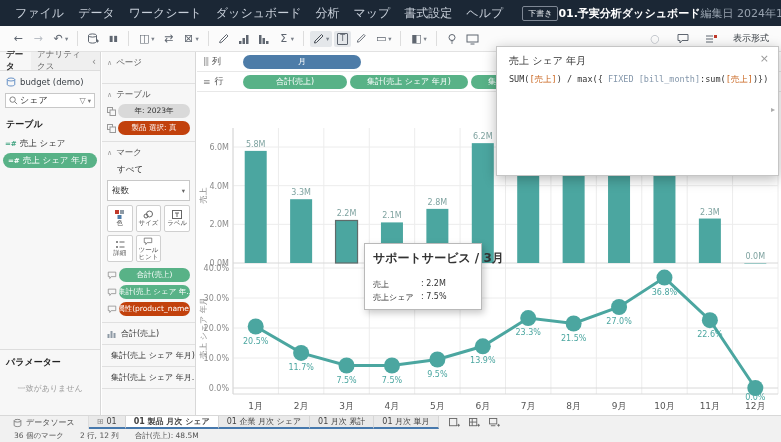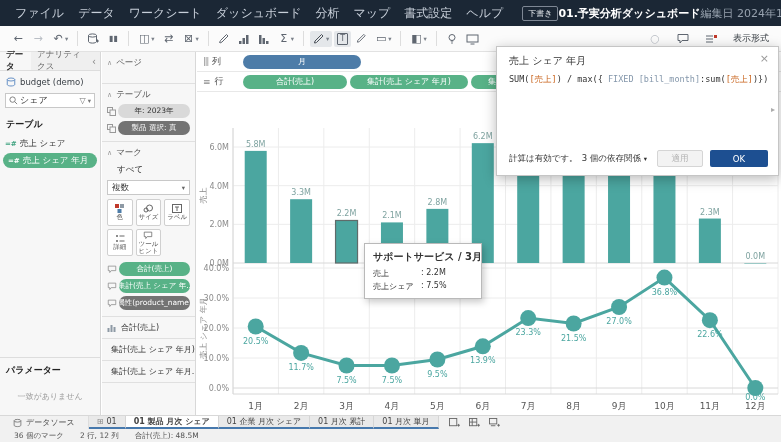--- a/index.html
+++ b/index.html
@@ -38,36 +38,36 @@
   .dp-ds { display:flex; gap:4px; padding:6px 6px 4px; font-size:8.5px; color:#3c4248; align-items:center; }
   .dp-search { margin:2px 5px; height:15px; background:#fff; border:1px solid #C8C8C8; display:flex; align-items:center; padding:0 3px; gap:2px; }
   .dp-search input { border:none; outline:none; width:42px; font-size:9px; font-family:inherit; color:#333; background:transparent; }
   .dp-search .funnel { font-size:8px; color:#777; margin-left:auto; }
   .dp-search .caret2 { font-size:6.5px; color:#777; }
   .dp-tables { font-size:9px; font-weight:bold; padding:8px 6px 5px; color:#222; }
   .dp-field { height:16px; display:flex; align-items:center; padding:0 5px; font-size:8.5px; color:#333; gap:3px; white-space:nowrap; }
   .fi { color:#3EA27F; font-size:7px; font-weight:bold; }
   .dp-field.sel { background:#58B287; color:#fff; border-radius:8px; margin:1px 3px; height:15px; }
   .dp-field.sel .fi { color:#fff; }
-  .dp-params { position:absolute; bottom:0; left:0; right:0; height:58px; border-top:1px solid #DDD; padding:6px; }
+  .dp-params { position:absolute; bottom:8px; left:0; right:0; height:58px; border-top:1px solid #DDD; padding:6px; }
   .dp-params-label { font-size:9px; font-weight:bold; color:#222; }
   .dp-nomatch { font-size:8px; color:#999; text-align:center; margin-top:14px; }
 
   
   .shelves-panel { position:absolute; top:52px; left:102px; width:94px; bottom:27px; background:#F7F7F7; border-right:1px solid #D8D8D8; font-size:9px; }
   .card { border-bottom:1px solid #E0E0E0; padding:5px 5px 6px; }
   .card-h { font-size:8.5px; color:#555; display:flex; gap:4px; align-items:center; }
   .chev { color:#999; font-size:7px; }
   .pill { flex:1; height:14px; border-radius:7px; font-size:7.5px; display:flex; align-items:center; justify-content:center; color:#fff; white-space:nowrap; overflow:hidden; padding:0 4px; }
   .pill.gray { background:#D9D9D9; color:#333; }
-  .pill.blue { background:#737373; }
+  .pill.blue { background:#c2410c; }
   .pill.green { background:#58B287; }
   .shf-row { display:flex; align-items:center; gap:2px; margin-top:3px; }
   .mk-all { padding:5px 0 2px 10px; font-size:8.5px; color:#333; }
-  .mk-dd { height:15px; border:1px solid #C8C8C8; background:#fff; display:flex; justify-content:space-between; align-items:center; padding:0 4px; font-size:8.5px; margin-top:2px; }
+  .mk-dd { height:21px; border:1px solid #C8C8C8; background:#fff; display:flex; justify-content:space-between; align-items:center; padding:0 4px; font-size:8.5px; margin-top:2px; }
   .mk-dd .caret2 { font-size:6.5px; color:#666; }
   .mk-grid { display:grid; grid-template-columns:repeat(3,1fr); gap:3px; margin-top:4px; }
   .mk-btn { background:#fff; border:1px solid #D0D0D0; border-radius:2px; height:27px; display:flex; flex-direction:column; align-items:center; justify-content:center; font-size:6.5px; color:#555; gap:1px; text-align:center; line-height:7px; }
   .mk-pills { margin-top:6px; display:flex; flex-direction:column; gap:3px; }
   .mk-sec { border-bottom:1px solid #E0E0E0; padding:5px 5px; font-size:8px; color:#333; display:flex; gap:4px; align-items:center; white-space:nowrap; overflow:hidden; }
 
   
   .sheet { position:absolute; top:52px; left:197px; right:0; bottom:27px; background:#fff; }
   .shelf-row { height:20px; border-bottom:1px solid #E8E8E8; display:flex; align-items:center; }
   .shelf-label { width:46px; display:flex; gap:4px; align-items:center; padding:0 6px; font-size:9px; color:#555; }
@@ -79,21 +79,21 @@
   .sh-pill.green { background:#58B287; }
   .w1 { width:104px; } .w2 { width:118px; }
   .sheet-title { padding:7px 0 0 9px; font-size:11.5px; font-weight:bold; color:#333; }
   .sheet-title a { color:#5494C4; text-decoration:underline; font-weight:bold; margin:0 3px; }
   .sheet-sub { font-size:7px; color:#9A9A9A; padding:1px 0 0 9px; }
   .chart-wrap { position:absolute; top:70px; left:0; right:0; bottom:0; }
   svg text { font-family:"DejaVu Sans","Liberation Sans",sans-serif; }
 
   
   .tooltip { position:absolute; left:167px; top:191px; width:118px; background:#fff; border:1px solid #B9B9B9; box-shadow:2px 3px 7px rgba(0,0,0,.22); padding:6px 8px; z-index:5; }
-  .tt-title { font-size:10px; font-weight:bold; color:#333; margin-bottom:4px; white-space:nowrap; }
+  .tt-title { font-size:12px; font-weight:bold; color:#333; margin-bottom:12px; white-space:nowrap; }
   .tt-row { display:flex; font-size:8px; color:#333; margin-top:2px; }
   .tt-label { width:48px; }
 
   
   .formula-popup { position:absolute; left:496px; top:46px; width:283px; height:130px; background:#fff; border:1px solid #C5C5C5; box-shadow:0 3px 12px rgba(0,0,0,.28); z-index:10; }
   .fp-title { position:absolute; left:12px; top:7px; font-size:10px; color:#333; }
   .fp-close { position:absolute; right:9px; top:5px; font-size:11px; color:#999; }
   .fp-formula { position:absolute; left:12px; top:27px; right:20px; font-family:"DejaVu Sans Mono","Liberation Mono",monospace; font-size:8.5px; white-space:nowrap; }
   .fp-expand { position:absolute; right:3px; top:58px; font-size:8px; color:#AAA; }
   .fp-footer { position:absolute; left:12px; right:10px; bottom:8px; display:flex; align-items:center; font-size:8.5px; color:#333; }
@@ -535,26 +535,20 @@
         <span>: 7.5%</span>
       </div>
   </div>
 </div>
 
 <div class="formula-popup">
   <div class="fp-title">売上 シェア 年月</div>
   <div class="fp-close">×</div>
   <div class="fp-formula"><span style="color: rgb(51, 51, 51);">SUM(</span><span style="color: rgb(201, 101, 30);">[売上]</span><span style="color: rgb(51, 51, 51);">) / max({ </span><span style="color: rgb(132, 151, 171);">FIXED </span><span style="color: rgb(132, 151, 171);">[bill_month]</span><span style="color: rgb(51, 51, 51);">:sum(</span><span style="color: rgb(201, 101, 30);">[売上]</span><span style="color: rgb(51, 51, 51);">)})</span></div>
   <div class="fp-expand">▸</div>
-  <div class="fp-footer">
-    <span>計算は有効です。</span>
-    <span class="fp-deps"><span>3 個の依存関係</span> <span class="caret2">▾</span></span>
-    <span class="btn-apply">適用</span>
-    <span class="btn-ok">OK</span>
-  </div>
 </div>
 
 <div class="tabsbar">
   <span class="tb-ds">
     <svg class="icn" width="9" height="10" viewBox="0 0 12 12">
         <ellipse cx="6" cy="3" rx="4.5" ry="1.8" fill="none" stroke="#666"></ellipse>
         <path d="M1.5 3v6c0 1 2 1.8 4.5 1.8s4.5-.8 4.5-1.8V3" fill="none" stroke="#666"></path>
       </svg>
     <span>データソース</span>
   </span>

